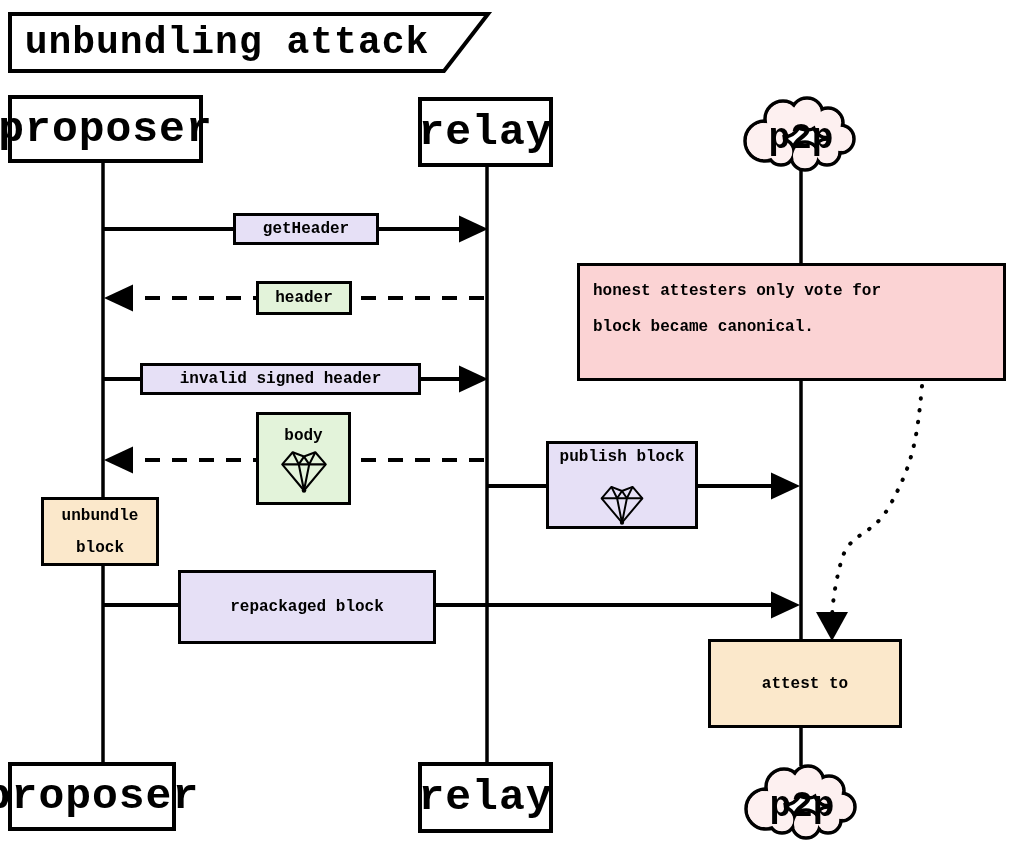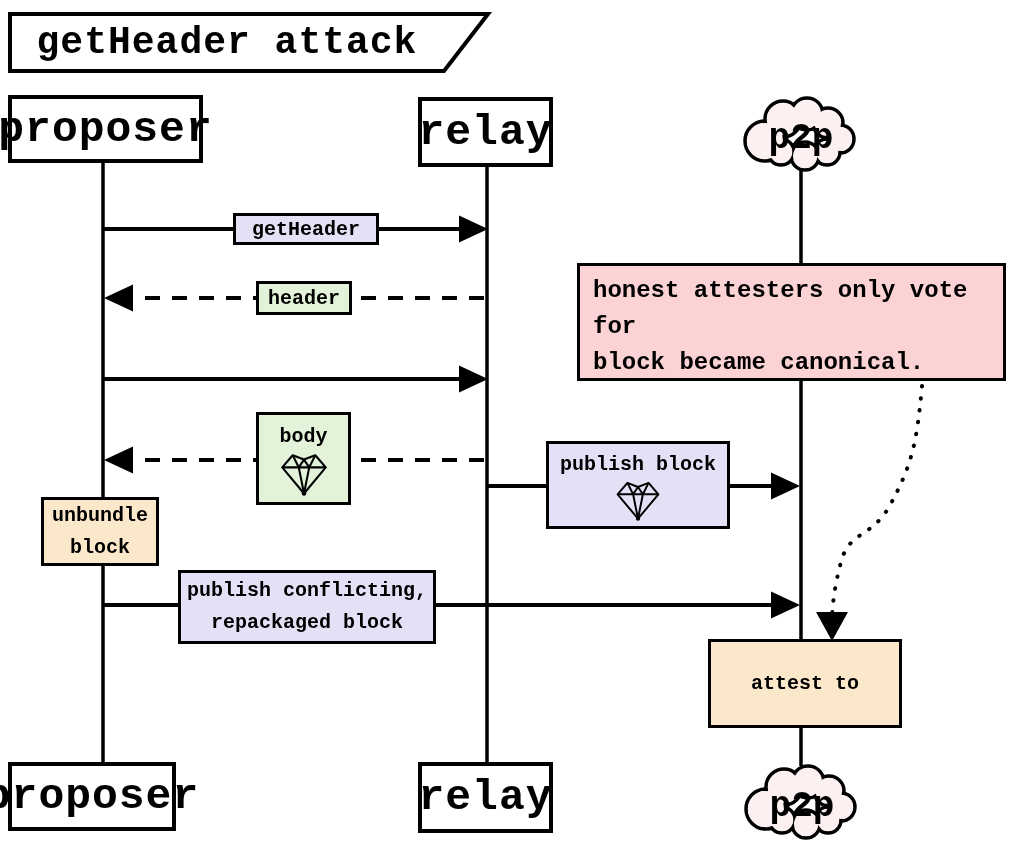--- a/index.html
+++ b/index.html
@@ -16,31 +16,31 @@
   .dotted{stroke-dasharray:0.5 11.5;stroke-linecap:round;}
   .head{fill:var(--color-ink,#000);stroke:none;}
   .flag-shape{fill:#fff;stroke:var(--color-ink,#000);stroke-width:4;}
   .cloud-fillstroke{fill:var(--color-cloud,#fdf0f0);stroke:var(--color-ink,#000);stroke-width:3.5;}
   .cloud-fillonly{fill:var(--color-cloud,#fdf0f0);stroke:none;}
   .cloud-label{font-family:"Liberation Mono","DejaVu Sans Mono",monospace;font-weight:700;
     font-size:36px;text-anchor:middle;fill:var(--color-ink,#000);}
   .box{position:absolute;box-sizing:border-box;border:3px solid var(--color-ink,#000);
     display:flex;align-items:center;justify-content:center;text-align:center;background:#fff;}
   .abox{border-width:4px;font-size:43px;letter-spacing:1px;}
-  .msg{font-size:20px;letter-spacing:0;}
+  .msg{font-size:16px;letter-spacing:0;}
   .col{flex-direction:column;}
   .lav{background:var(--color-lavender,#e6e0f6);}
   .grn{background:var(--color-green,#e3f3da);}
   .pch{background:var(--color-peach,#fbe8cb);}
   .pnk{background:var(--color-pink,#fbd3d4);}
   .title-text{position:absolute;left:12px;top:16px;width:430px;height:53px;
     display:flex;align-items:center;justify-content:center;
     font-size:38px;letter-spacing:1px;}
   .note{align-items:flex-start;justify-content:flex-start;text-align:left;
-    padding:7px 0 0 13px;line-height:36px;font-size:24px;display:block;}
+    padding:7px 0 0 13px;line-height:36px;font-size:16px;display:block;}
   .two-line{line-height:32px;}
   .gem{display:block;margin:2px auto 0;}
 </style>
 </head>
 <body>
 
 <div class="canvas">
 
   <svg class="overlay" viewBox="0 0 1024 848">
 
@@ -105,61 +105,61 @@
       <circle class="cloud-fillonly" cx="6" cy="-19" r="14"></circle>
       <circle class="cloud-fillonly" cx="27" cy="-10" r="13"></circle>
       <circle class="cloud-fillonly" cx="39" cy="6" r="12"></circle>
       <circle class="cloud-fillonly" cx="26" cy="19" r="11"></circle>
       <circle class="cloud-fillonly" cx="4" cy="23" r="12"></circle>
       <circle class="cloud-fillonly" cx="-20" cy="19" r="11"></circle>
       <text class="cloud-label" x="0" y="15">p2p</text>
     </g>
   </svg>
 
-  <div class="title-text">getHeader attack</div>
+  <div class="title-text">unbundling attack</div>
 
   <div class="box abox" style="left:8px;top:95px;width:195px;height:68px;">proposer</div>
   <div class="box abox" style="left:418px;top:97px;width:135px;height:70px;">relay</div>
 
   <div class="box msg lav" style="left:233px;top:213px;width:146px;height:32px;">getHeader</div>
 
   <div class="box msg grn" style="left:256px;top:281px;width:96px;height:34px;">header</div>
 
+  <div class="box msg lav" style="left:140px;top:363px;width:281px;height:32px;">invalid signed header</div>
 
   <div class="box msg grn col" style="left:256px;top:412px;width:95px;height:93px;padding-top:4px;">
     <span>body</span>
     <svg class="gem" width="58" height="47" viewBox="0 0 64 54">
       <g fill="none" stroke="#000" stroke-width="2.4" stroke-linejoin="round">
         <path d="M7 20 L19 6 L32 11 L45 6 L57 20 L32 50 Z"></path>
         <path d="M7 20 H57"></path>
         <path d="M19 6 L26 20 M45 6 L38 20 M32 11 L26 20 M32 11 L38 20 M26 20 L32 50 M38 20 L32 50"></path>
       </g>
       <circle cx="32" cy="50" r="2.6" fill="#000"></circle>
     </svg>
   </div>
 
-  <div class="box msg lav col" style="left:546px;top:441px;width:184px;height:88px;padding-top:4px;">
+  <div class="box msg lav col" style="left:546px;top:441px;width:152px;height:88px;padding-top:4px;justify-content:space-between;">
     <span>publish block</span>
     <svg class="gem" width="54" height="44" viewBox="0 0 64 54">
       <g fill="none" stroke="#000" stroke-width="2.4" stroke-linejoin="round">
         <path d="M7 20 L19 6 L32 11 L45 6 L57 20 L32 50 Z"></path>
         <path d="M7 20 H57"></path>
         <path d="M19 6 L26 20 M45 6 L38 20 M32 11 L26 20 M32 11 L38 20 M26 20 L32 50 M38 20 L32 50"></path>
       </g>
       <circle cx="32" cy="50" r="2.6" fill="#000"></circle>
     </svg>
   </div>
 
   <div class="box msg pch col two-line" style="left:41px;top:497px;width:118px;height:69px;">
     <div>unbundle</div>
     <div>block</div>
   </div>
 
   <div class="box msg lav col two-line" style="left:178px;top:570px;width:258px;height:74px;">
-    <div>publish conflicting,</div>
     <div>repackaged block</div>
   </div>
 
   <div class="box msg pnk note" style="left:577px;top:263px;width:429px;height:118px;">
     <div>honest attesters only vote for</div>
     <div>block became canonical.</div>
   </div>
 
   <div class="box msg pch col" style="left:708px;top:639px;width:194px;height:89px;line-height:36px;">
     <div>attest to</div>

